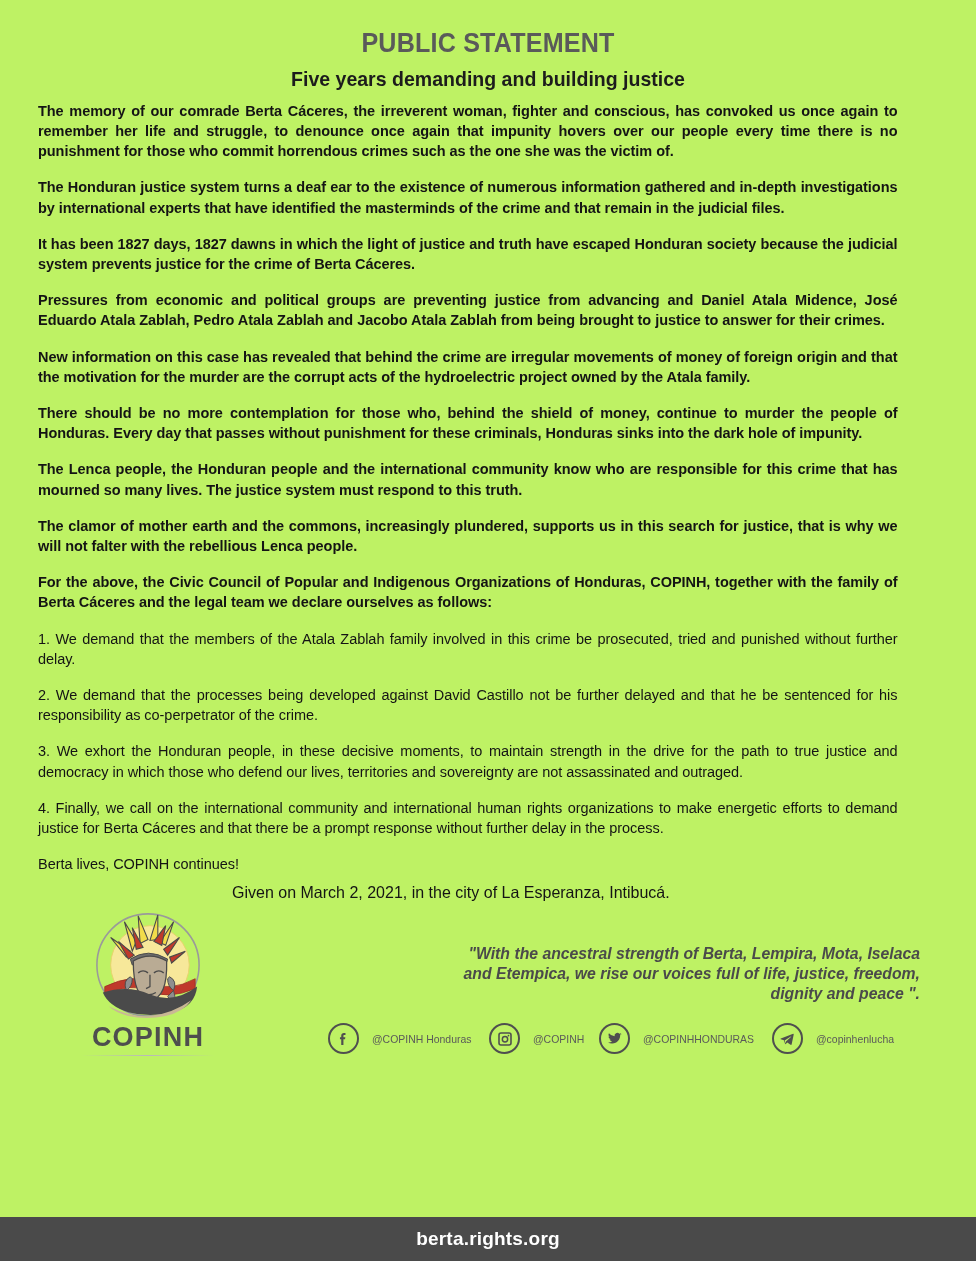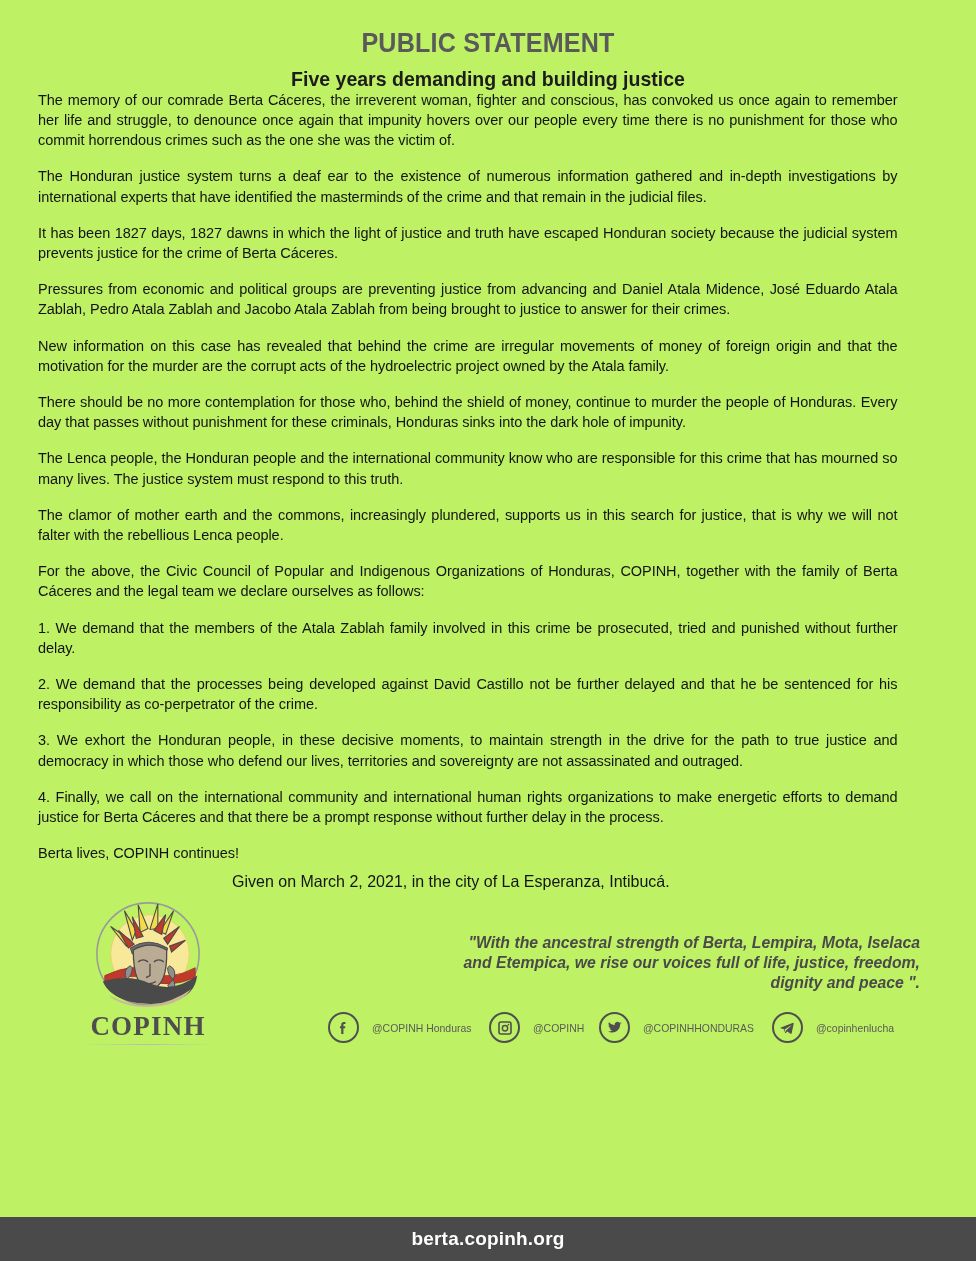--- a/index.html
+++ b/index.html
@@ -44,21 +44,22 @@
     font-size: 21px;
     font-weight: bold;
     color: #1c1c1c;
     margin: 8px 0 0 0;
     line-height: 1.1;
     transform: scaleX(0.93);
   }
 
   
   .body-block {
-    margin-top: 0;
+    margin-top: 11px;
+    font-weight: bold;
   }
   p.para {
     font-size: 15.2px;
     line-height: 20.2px;
     color: #141414;
     margin: 0 0 16px 0;
     text-align: justify;
     transform: scaleX(0.955);
     transform-origin: left center;
     letter-spacing: -0.05px;
@@ -96,21 +97,21 @@
     height: 145px;
   }
   .logo-mark {
     position: relative;
     width: 118px;
     height: 113px;
     margin: 0 auto;
   }
   .logo-word {
     text-align: center;
-    font-family: Liberation Serif, serif;
+    font-family: Liberation Sans, sans-serif;
     font-size: 27px;
     font-weight: bold;
     color: #4e4e4e;
     letter-spacing: 1.2px;
     margin-top: 1px;
   }
   .logo-rule {
     width: 134px;
     height: 1px;
     background: linear-gradient(to right, rgba(150,150,150,0), #b9b9b9, rgba(150,150,150,0));
@@ -314,16 +315,16 @@
           <span class="social-handle">@copinhenlucha</span>
         </div>
 
       </div>
 
     </div>
 
   </div>
 
   <div class="footer">
-    <span class="footer-text">berta.copinh.org</span>
+    <span class="footer-text">berta.rights.org</span>
   </div>
 
 </div>
 
 </body></html>

